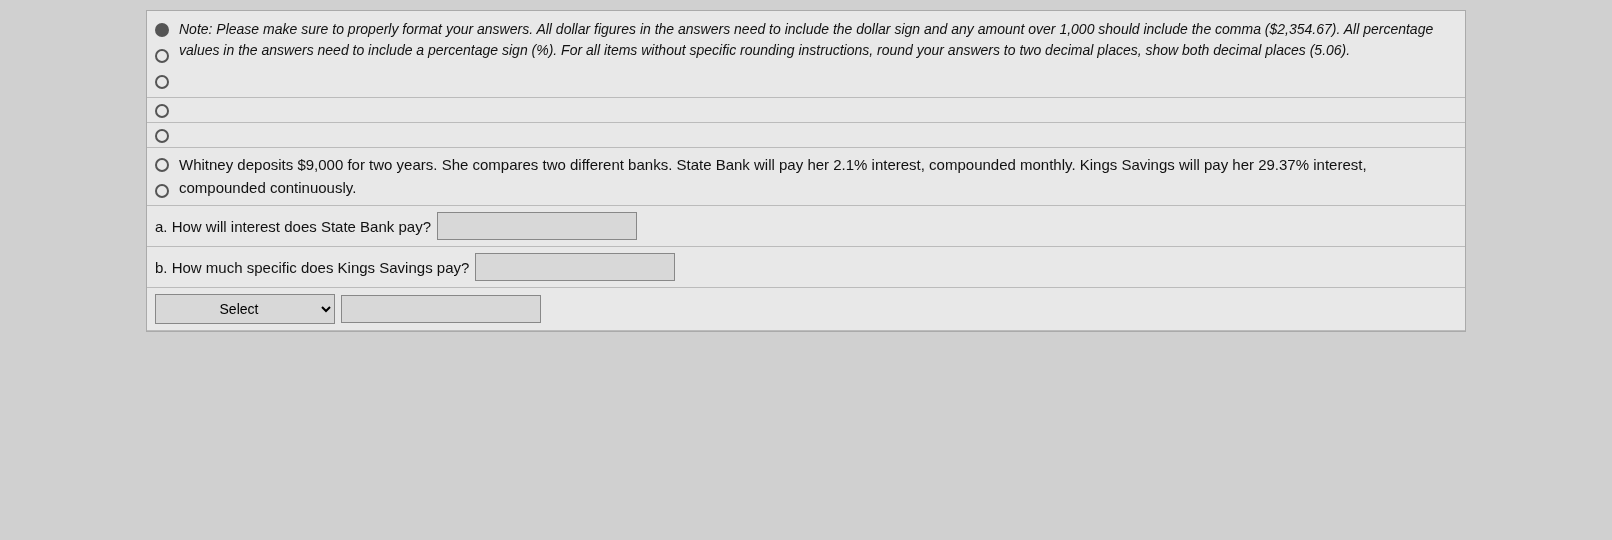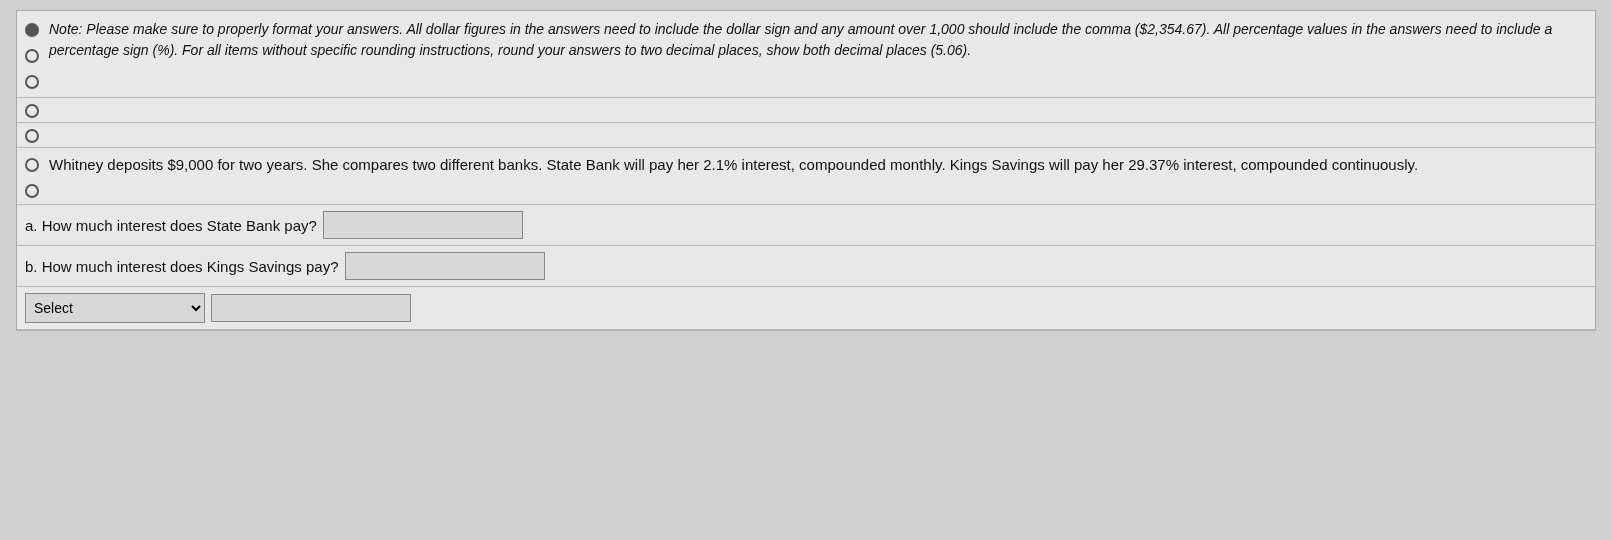--- a/index.html
+++ b/index.html
@@ -14,21 +14,21 @@
       font-size: 15px;
       width: 1612px;
       min-height: 540px;
       display: flex;
       align-items: flex-start;
       justify-content: center;
       padding: 10px;
     }
 
     .page-container {
-      width: 1580px;
+      width: 1320px;
       background-color: #e8e8e8;
       border: 1px solid #aaa;
     }
 
     .radio-dot {
       width: 14px;
       height: 14px;
       border-radius: 50%;
       border: 2px solid #555;
       background: #e8e8e8;
@@ -109,20 +109,21 @@
     }
 
     .select-dropdown {
       width: 180px;
       height: 30px;
       border: 1px solid #888;
       background: #d8d8d8;
       padding: 2px 4px;
       font-size: 14px;
       appearance: auto;
+      text-align: center;
     }
 
     .answer-input-c {
       width: 200px;
       height: 28px;
       border: 1px solid #888;
       background: #d8d8d8;
       padding: 2px 4px;
       font-size: 14px;
       margin-left: 6px;
@@ -152,26 +153,26 @@
 
   <div class="problem-row">
     <div style="display:flex; flex-direction:column; gap:10px; margin-right:10px; padding-top:2px;">
       <div class="radio-dot"></div>
       <div class="radio-dot"></div>
     </div>
     <div class="problem-text-block">Whitney deposits $9,000 for two years. She compares two different banks. State Bank will pay her 2.1% interest, compounded monthly. Kings Savings will pay her 29.37% interest, compounded continuously.</div>
   </div>
 
   <div class="question-row">
-    <span class="question-label">a. How much interest does State Bank pay?</span>
+    <span class="question-label">a. How will interest does State Bank pay?</span>
     <input type="text" class="answer-input" style="">
   </div>
 
   <div class="question-row">
-    <span class="question-label">b. How much interest does Kings Savings pay?</span>
+    <span class="question-label">b. How much specific does Kings Savings pay?</span>
     <input type="text" class="answer-input" style="">
   </div>
 
   <div class="question-row">
     <select class="select-dropdown">
       <option value="">Select</option>
       <option value="state_bank">State Bank</option>
       <option value="kings_savings">Kings Savings</option>
     </select>
     <input type="text" class="answer-input-c" style="">

